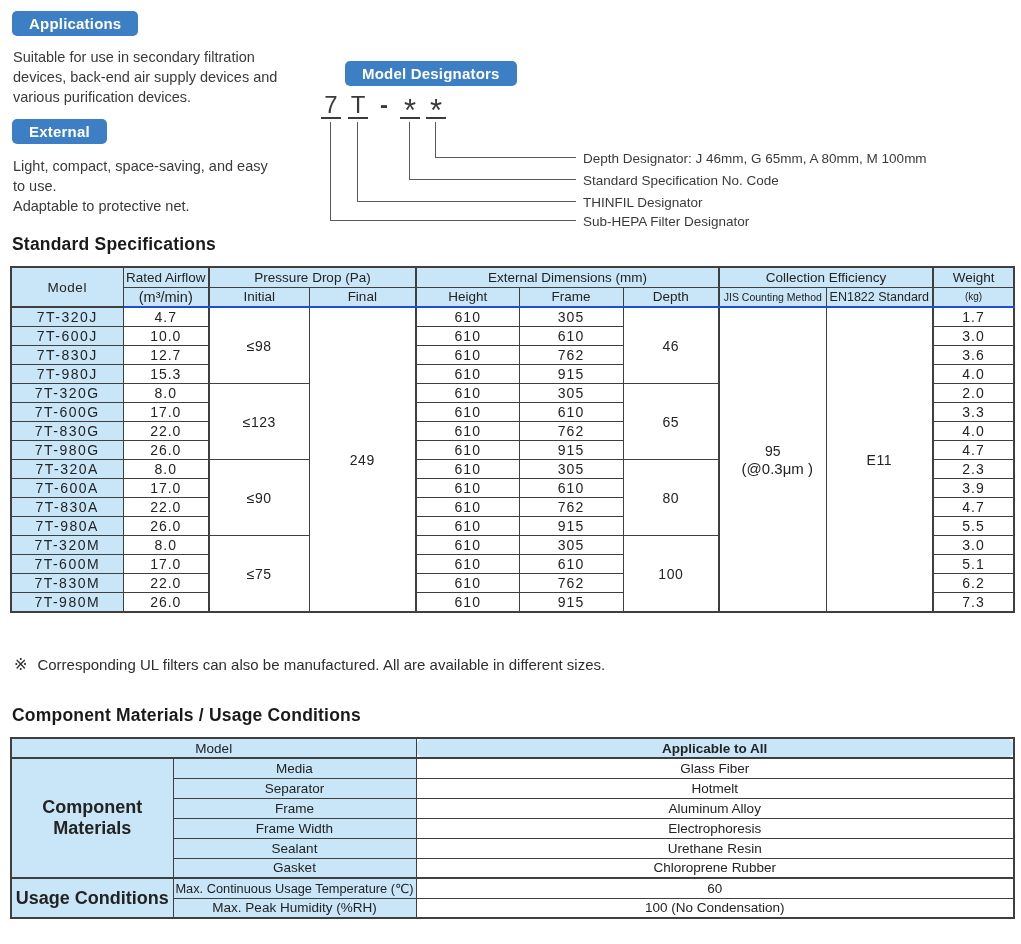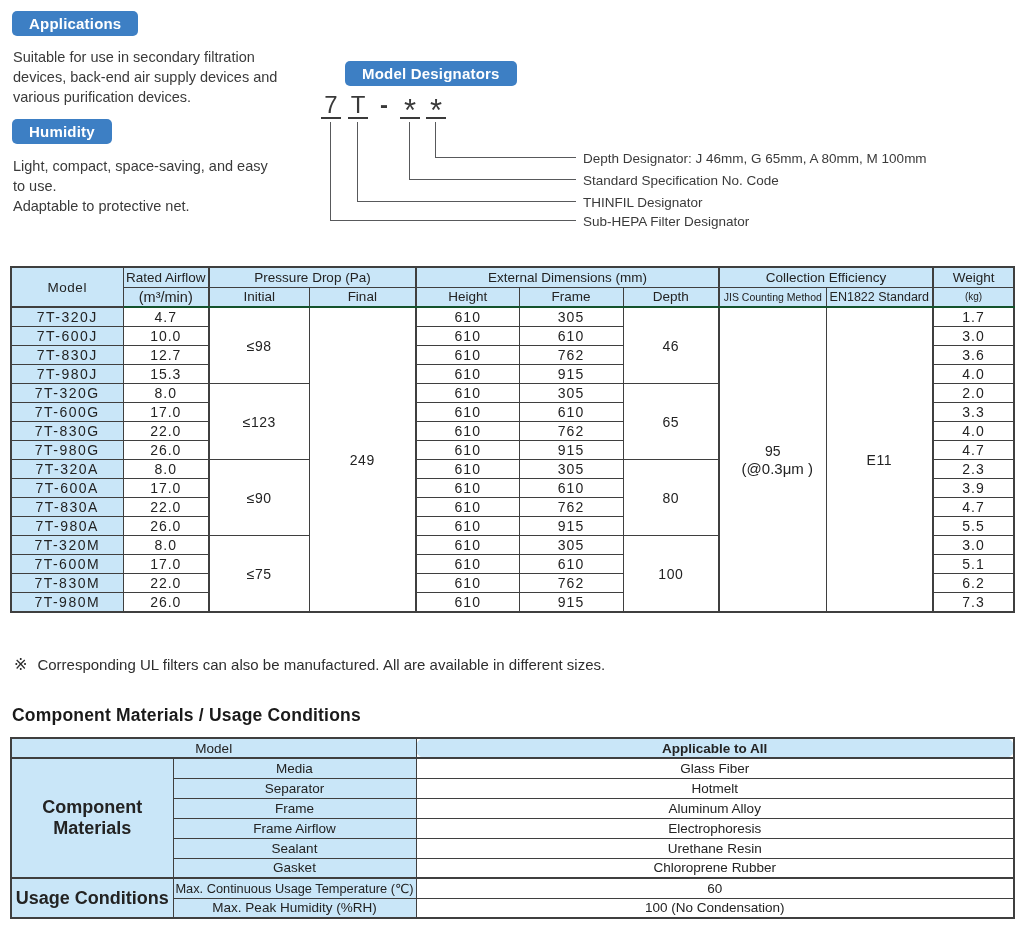--- a/index.html
+++ b/index.html
@@ -34,21 +34,21 @@
   .dlabel { position: absolute; left: 583px; font-size: 13.5px; line-height: 15px; color: #3a3a3a; white-space: nowrap; }
 
   
   table { border-collapse: collapse; table-layout: fixed; position: absolute; left: 10px; background: #fff; }
   .spec, .mat { border: 2px solid #3f3f3f; }
   .spec th, .spec td, .mat th, .mat td {
     border: 1px solid #3f3f3f; text-align: center; vertical-align: middle;
     padding: 0; overflow: hidden; font-size: 14px; color: #232323;
   }
   .spec thead th { background: #c9e6f8; font-weight: normal; height: 20px; font-size: 13.5px; }
-  .spec thead tr.r2 th { border-bottom: 2px solid #14532d; }
+  .spec thead tr.r2 th { border-bottom: 2px solid #1d4ed8; }
   th.model-h { font-weight: bold; font-size: 15px; letter-spacing: 0.5px; border-bottom: 2px solid #3f3f3f !important; }
   .spec tbody td { height: 19px; line-height: 18px; }
   .spec tbody tr { height: 19px; padding-left: 20px; }
   td.cell-model { background: #c9e6f8; letter-spacing: 1.5px; font-size: 14px; }
   .num { letter-spacing: 1px; }
   .big { font-size: 15px; letter-spacing: 0.5px; }
   .bl2 { border-left: 2px solid #3f3f3f !important; }
   .br2 { border-right: 2px solid #3f3f3f !important; }
   .small-h { font-size: 10.5px !important; letter-spacing: 0; }
   .mid-h { font-size: 12.5px !important; letter-spacing: 0; }
@@ -71,21 +71,21 @@
 
 <div class="page">
 
   <span class="badge" style="left:12px; top:11px;">Applications</span>
   <div class="para" style="left:13px; top:47px;">
     <div>Suitable for use in secondary filtration</div>
     <div>devices, back-end air supply devices and</div>
     <div>various purification devices.</div>
   </div>
 
-  <span class="badge" style="left:12px; top:119px;">Humidity</span>
+  <span class="badge" style="left:12px; top:119px;">External</span>
   <div class="para" style="left:13px; top:156px;">
     <div>Light, compact, space-saving, and easy</div>
     <div>to use.</div>
     <div>Adaptable to protective net.</div>
   </div>
 
   <span class="badge" style="left:345px; top:61px;">Model Designators</span>
 
   <span class="code-char" style="left:321px;">7</span>
   <span class="code-char" style="left:348px;">T</span>
@@ -96,20 +96,21 @@
   <div class="lline" style="left:330px; top:122px; width:246px; height:99px;"></div>
   <div class="lline" style="left:357px; top:122px; width:219px; height:80px;"></div>
   <div class="lline" style="left:409px; top:122px; width:167px; height:58px;"></div>
   <div class="lline" style="left:435px; top:122px; width:141px; height:36px;"></div>
 
   <div class="dlabel" style="top:151px;">Depth Designator: J 46mm, G 65mm, A 80mm, M 100mm</div>
   <div class="dlabel" style="top:173px;">Standard Specification No. Code</div>
   <div class="dlabel" style="top:195px;">THINFIL Designator</div>
   <div class="dlabel" style="top:214px;">Sub-HEPA Filter Designator</div>
 
+  <div class="h-title" style="left:12px; top:234px;">Standard Specifications</div>
 
   <table class="spec" style="top:266px; width:1003px;">
     <colgroup>
       <col style="width:112px">
         <col style="width:86px">
         <col style="width:100px">
         <col style="width:107px">
       <col style="width:103px">
         <col style="width:104px">
         <col style="width:96px">
@@ -294,21 +295,21 @@
         </tr>
         <tr>
           <td class="blue">Separator</td>
           <td class="">Hotmelt</td>
         </tr>
         <tr>
           <td class="blue">Frame</td>
           <td class="">Aluminum Alloy</td>
         </tr>
         <tr>
-          <td class="blue">Frame Airflow</td>
+          <td class="blue">Frame Width</td>
           <td class="">Electrophoresis</td>
         </tr>
         <tr>
           <td class="blue">Sealant</td>
           <td class="">Urethane Resin</td>
         </tr>
         <tr>
           <td class="blue">Gasket</td>
           <td class="">Chloroprene Rubber</td>
         </tr>

